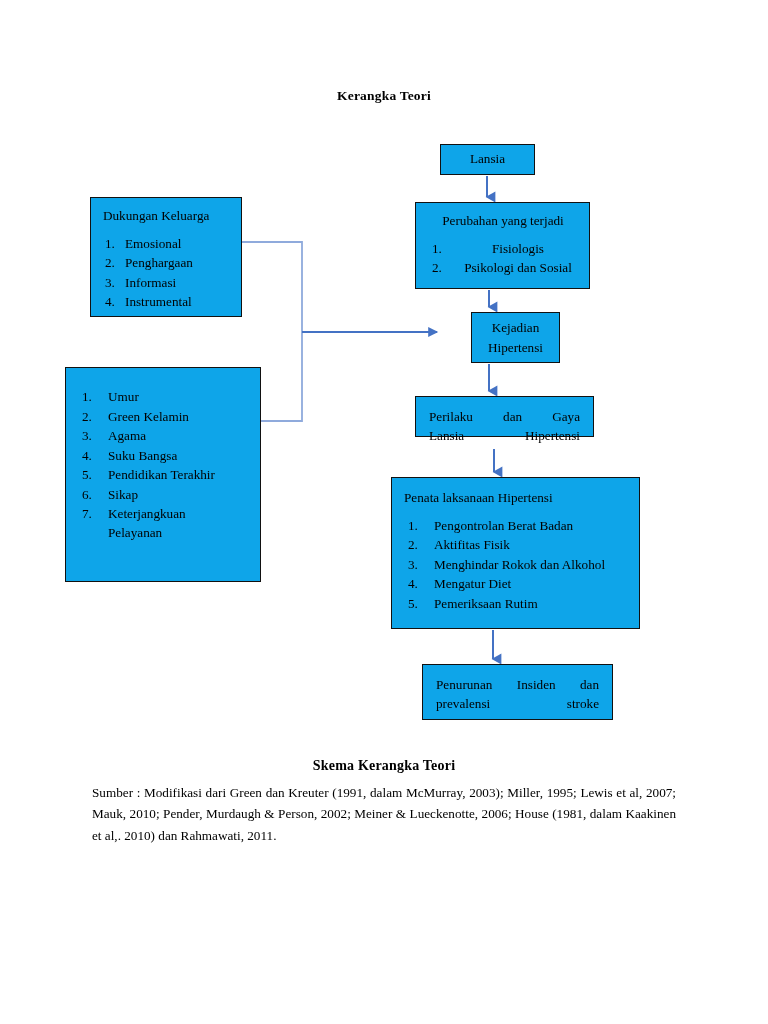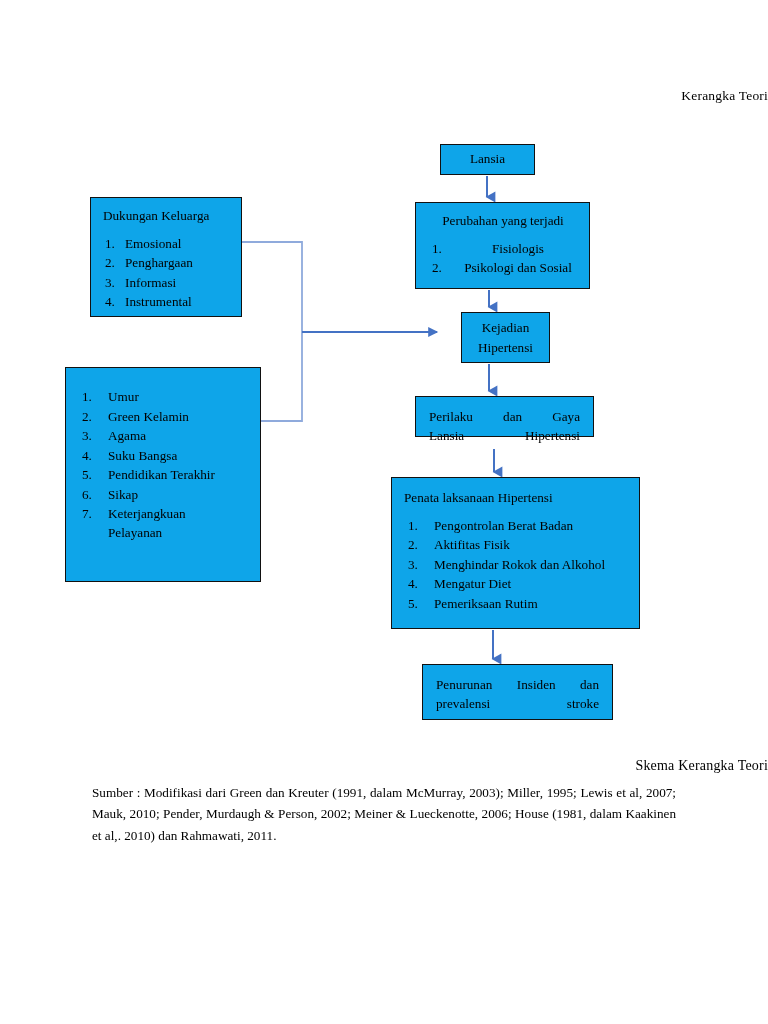--- a/index.html
+++ b/index.html
@@ -14,22 +14,22 @@
     color: #000000;
     overflow: hidden;
   }
 
   #canvas { position: absolute; inset: 0; }
 
   
   .doc-title {
     position: absolute;
     left: 0; right: 0;
-    text-align: right;
-    font-weight: normal;
+    text-align: center;
+    font-weight: bold;
     font-size: 13.5px;
     letter-spacing: .2px;
   }
   #title-main { top: 88px; }
   #title-caption { top: 758px; font-size: 14px; }
 
   
   .box {
     position: absolute;
     border: 1.4px solid #111;
@@ -61,21 +61,21 @@
   .box ol.tight li::before { left: 2px; }
   .box .cont { display: block; padding-left: 30px; }
   .just-text  { text-align: justify; text-align-last: justify; }
   .just-text .last { display: block; text-align: left; }
 
   
   #box-dukungan      { left: 90px;  top: 197px; width: 152px; height: 120px; }
   #box-karakteristik { left: 65px;  top: 367px; width: 196px; height: 215px; padding-top: 11px; }
   #box-lansia        { left: 440px; top: 144px; width: 95px;  height: 31px; display:flex; align-items:center; justify-content:center; padding:0; }
   #box-perubahan     { left: 415px; top: 202px; width: 175px; height: 87px; text-align: center; }
-  #box-kejadian      { left: 461px; top: 312px; width: 89px;  height: 51px; display:flex; flex-direction:column; align-items:center; justify-content:center; padding:0; line-height:1.5; }
+  #box-kejadian      { left: 471px; top: 312px; width: 89px;  height: 51px; display:flex; flex-direction:column; align-items:center; justify-content:center; padding:0; line-height:1.5; }
   #box-perilaku      { left: 415px; top: 396px; width: 179px; height: 41px; padding: 11px 13px; }
   #box-penata        { left: 391px; top: 477px; width: 249px; height: 152px; padding-top: 11px; }
   #box-penurunan     { left: 422px; top: 664px; width: 191px; height: 56px; padding: 11px 13px; }
 
   
   #wires { position: absolute; left: 0; top: 0; width: 768px; height: 1024px; pointer-events: none; }
 
   
   #source-block {
     position: absolute;

